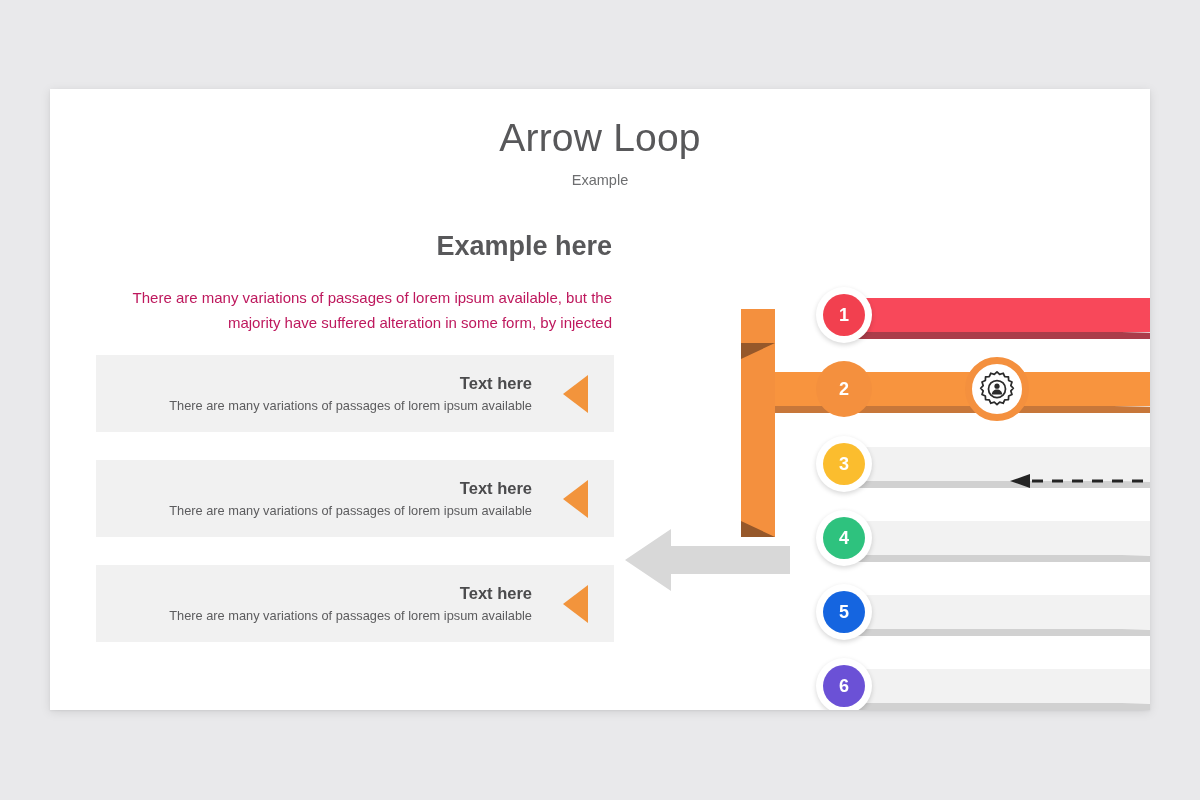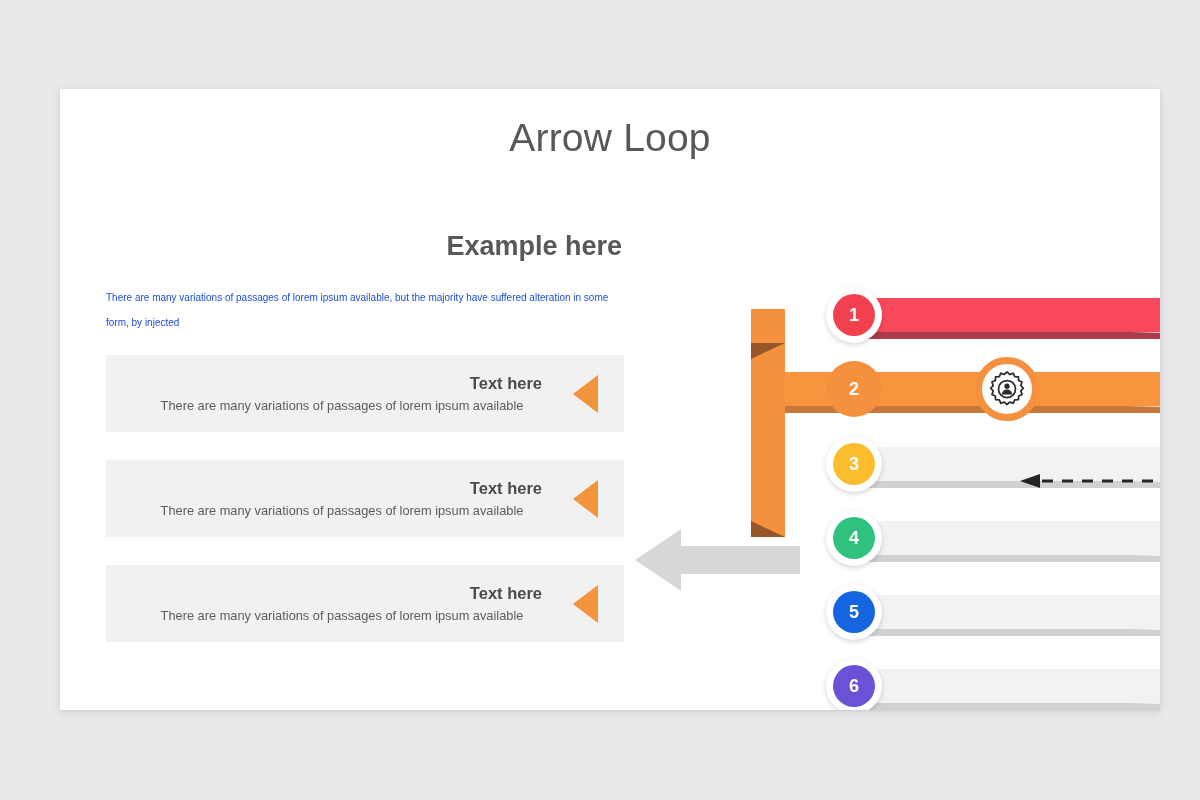--- a/index.html
+++ b/index.html
@@ -7,21 +7,21 @@
   html, body {
     width:1200px; height:800px;
     background:#e9e9eb;
     font-family:"Liberation Sans", sans-serif;
     overflow:hidden;
   }
   #stage { position:relative; width:1200px; height:800px; }
 
   
   #slide {
-    position:absolute; left:60px; top:89px;
+    position:absolute; left:50px; top:89px;
     width:1100px; height:621px;
     background:#ffffff;
     box-shadow:0 2px 10px rgba(0,0,0,.10), 0 1px 2px rgba(0,0,0,.06);
     overflow:hidden;
   }
 
   
   #title {
     position:absolute; left:0; top:27px; width:1100px;
     text-align:center;
@@ -35,37 +35,38 @@
   }
 
   
   #subhead {
     position:absolute; left:46px; top:142px; width:516px;
     text-align:right;
     font-size:27px; font-weight:bold; color:#58585a;
   }
   #lead {
     position:absolute; left:46px; top:196px; width:516px;
-    font-size:10px; line-height:25px; color:#1d4ed8;
+    text-align:right;
+    font-size:15px; line-height:25px; color:#be185d;
   }
 
   .card {
     position:absolute; left:46px; width:518px; height:77px;
     background:#f1f1f1;
   }
   .card-txt {
     position:absolute; right:82px; top:0; width:400px;
     text-align:right;
   }
   .card-h {
     font-size:16.5px; font-weight:bold; color:#4b4b4d;
     margin-top:18px; line-height:20px;
   }
   .card-p {
-    font-size:12.8px; color:#5c5c5e; line-height:20px; margin-top:3px;text-align:center;
+    font-size:12.8px; color:#5c5c5e; line-height:20px; margin-top:3px;
   }
   .card-tri {
     position:absolute; right:26px; top:50%;
     width:0; height:0; transform:translateY(-50%);
     border-top:19px solid transparent;
     border-bottom:19px solid transparent;
     border-right:25px solid #f2943c;
   }
 
   
@@ -123,20 +124,21 @@
   
   #dashed { position:absolute; left:960px; top:384px; }
 </style>
 </head>
 <body style="background: rgb(233, 233, 235);">
 
 <div id="stage">
   <div id="slide" style="background: rgb(255, 255, 255);">
 
     <div id="title">Arrow Loop</div>
+    <div id="subtitle">Example</div>
 
     <div id="subhead">Example here</div>
     <div id="lead">There are many variations of passages of lorem ipsum available, but the majority have suffered alteration in some form, by injected</div>
 
     <div class="card" style="top: 266px; background: rgb(241, 241, 241);">
       <div class="card-txt">
         <div class="card-h">Text here</div>
         <div class="card-p">There are many variations of passages of lorem ipsum available</div>
       </div>
       <div class="card-tri" style="border-right-color: rgb(242, 148, 60);"></div>

